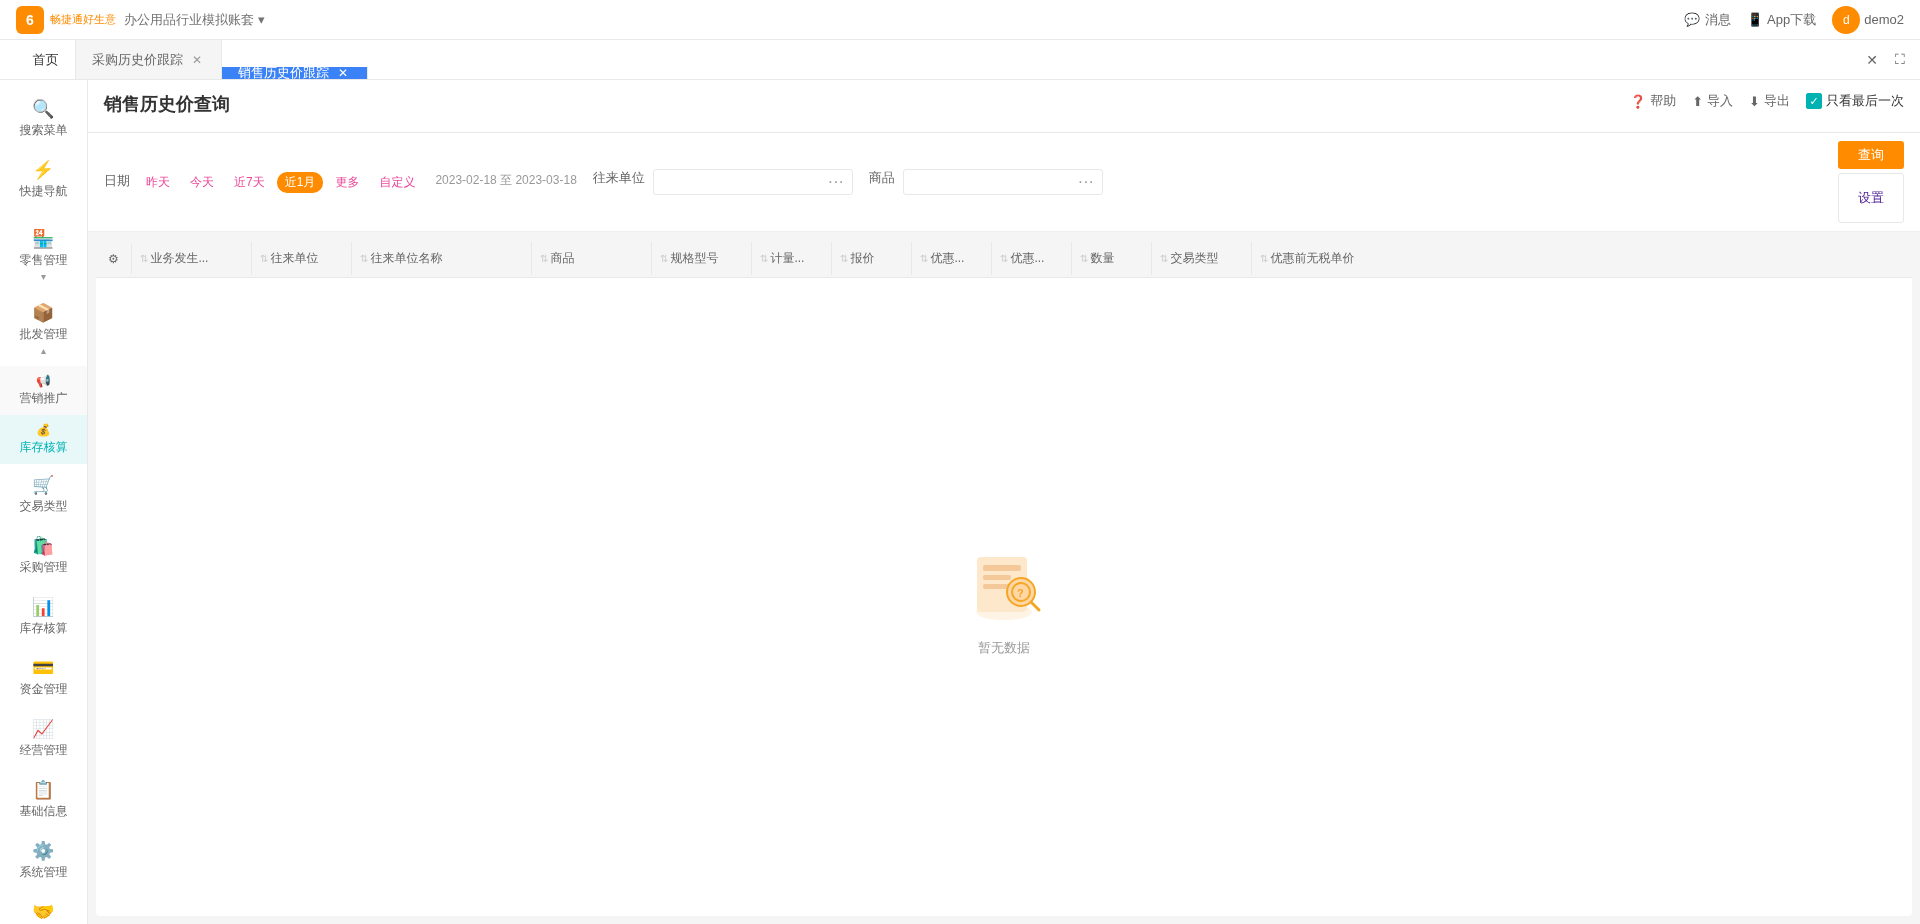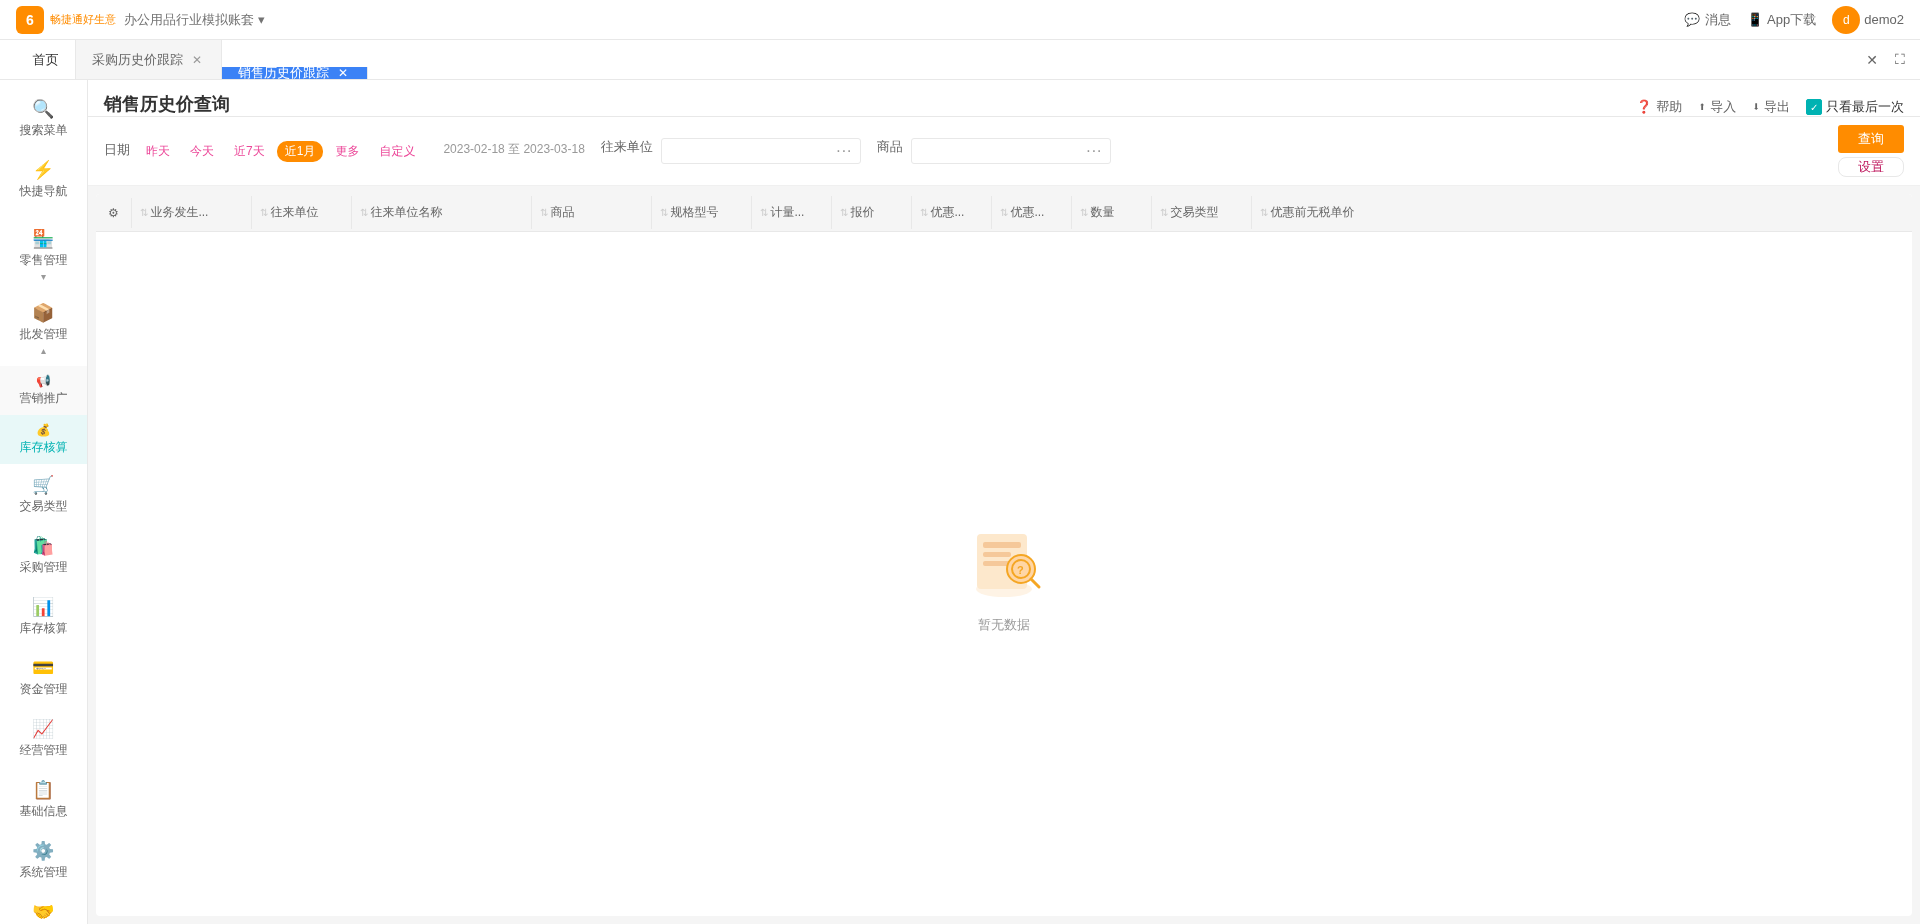--- a/index.html
+++ b/index.html
@@ -39,40 +39,40 @@
     .sidebar-divider { width: 60%; height: 1px; background: #f0f0f0; margin: 4px 0; }
     .sidebar-sub { width: 100%; background: #f9f9f9; }
     .sidebar-sub-item { display: flex; flex-direction: column; align-items: center; padding: 8px 4px; cursor: pointer; color: #666; font-size: 12px; gap: 2px; }
     .sidebar-sub-item.active { color: #00b2b2; background: #e8f8f8; }
 
     
     .content { flex: 1; display: flex; flex-direction: column; overflow: hidden; background: #f5f5f5; }
 
     
     .page-header { background: #fff; padding: 12px 16px 0; border-bottom: 1px solid #e8e8e8; flex-shrink: 0; }
-    .page-title-row { display: flex; align-items: flex-end; justify-content: space-between; margin-bottom: 0; font-family: Liberation Mono, monospace; }
+    .page-title-row { display: flex; align-items: flex-start; justify-content: space-between; margin-bottom: 16px; }
     .page-title { font-size: 18px; font-weight: 600; color: #333; }
     .page-actions { display: flex; align-items: center; gap: 16px; }
     .page-action { display: flex; align-items: center; gap: 4px; color: #666; font-size: 13px; cursor: pointer; }
     .only-last-checkbox { display: flex; align-items: center; gap: 4px; color: #333; font-size: 13px; }
     .checkbox-checked { width: 16px; height: 16px; background: #00b2b2; border: 1px solid #00b2b2; border-radius: 2px; display: flex; align-items: center; justify-content: center; color: white; font-size: 11px; }
 
     
     .filter-bar { background: #fff; padding: 8px 16px; display: flex; align-items: center; gap: 16px; flex-wrap: wrap; flex-shrink: 0; border-bottom: 1px solid #f0f0f0; }
     .filter-item { display: flex; align-items: flex-start; gap: 8px; }
     .filter-label { color: #666; font-size: 13px; white-space: nowrap; }
     .date-pills { display: flex; align-items: center; gap: 4px; }
     .date-pill { padding: 2px 8px; border-radius: 3px; cursor: pointer; font-size: 12px; color: #ec4899; }
     .date-pill.active { background: #ff8c00; color: #fff; border-radius: 10px; }
-    .date-range { color: #999; font-size: 12px; margin-left: 12px; }
+    .date-range { color: #999; font-size: 12px; margin-left: 4px; }
     .filter-field { display: flex; align-items: center; border: 1px solid #e8e8e8; border-radius: 3px; padding: 3px 8px; background: #fff; min-width: 200px; }
     .filter-field-text { flex: 1; color: #999; font-size: 13px; }
     .filter-field-dots { color: #999; font-size: 16px; cursor: pointer; }
     .search-btn { background: #ff8c00; color: white; border: none; border-radius: 3px; padding: 5px 20px; cursor: pointer; font-size: 13px; }
-    .settings-btn { background: #fff; color: #be185d; border: 1px solid #e8e8e8; border-radius: 8px; padding: 0 12px; cursor: pointer; font-size: 13px; }
+    .settings-btn { background: #fff; color: #4c1d95; border: 1px solid #e8e8e8; border-radius: 3px; padding: 15px 12px; cursor: pointer; font-size: 13px; }
     .filter-btn-group { display: flex; flex-direction: column; gap: 4px; margin-left: auto; }
 
     
     .table-area { flex: 1; background: #fff; margin: 8px; border-radius: 4px; overflow: hidden; display: flex; flex-direction: column; }
     .table-header { display: flex; align-items: center; background: #f5f5f5; border-bottom: 1px solid #e8e8e8; min-height: 38px; flex-shrink: 0; }
     .th { display: flex; align-items: center; gap: 2px; padding: 8px 8px; color: #666; font-size: 12px; border-right: 1px solid #e8e8e8; white-space: nowrap; cursor: pointer; user-select: none; }
     .th:last-child { border-right: none; flex: 1; }
     .th-sort { color: #ccc; font-size: 10px; }
     .table-body { flex: 1; display: flex; align-items: center; justify-content: center; flex-direction: column; gap: 12px; }
     .empty-text { color: #999; font-size: 13px; }

